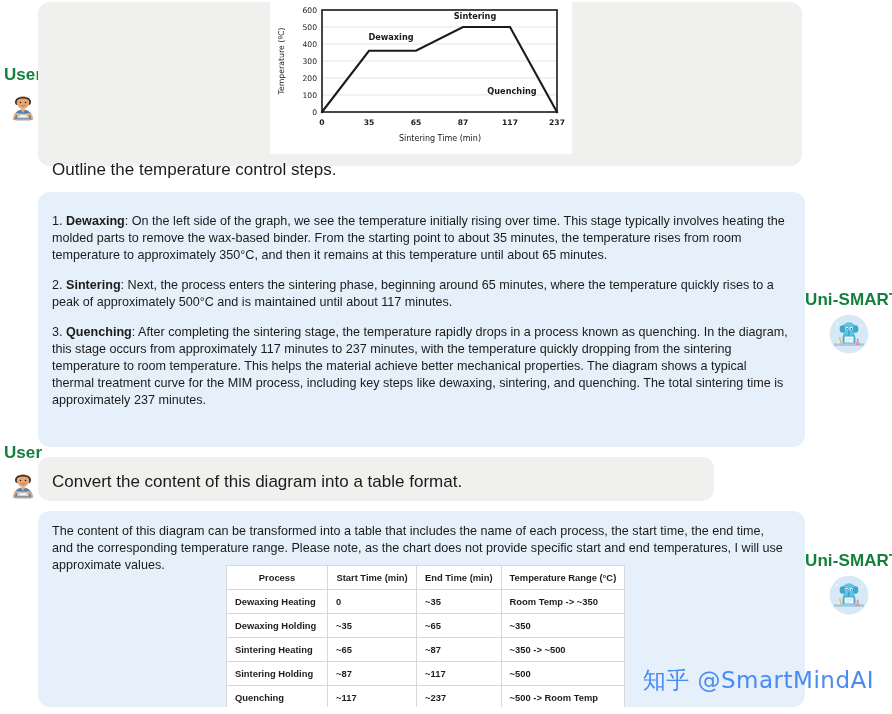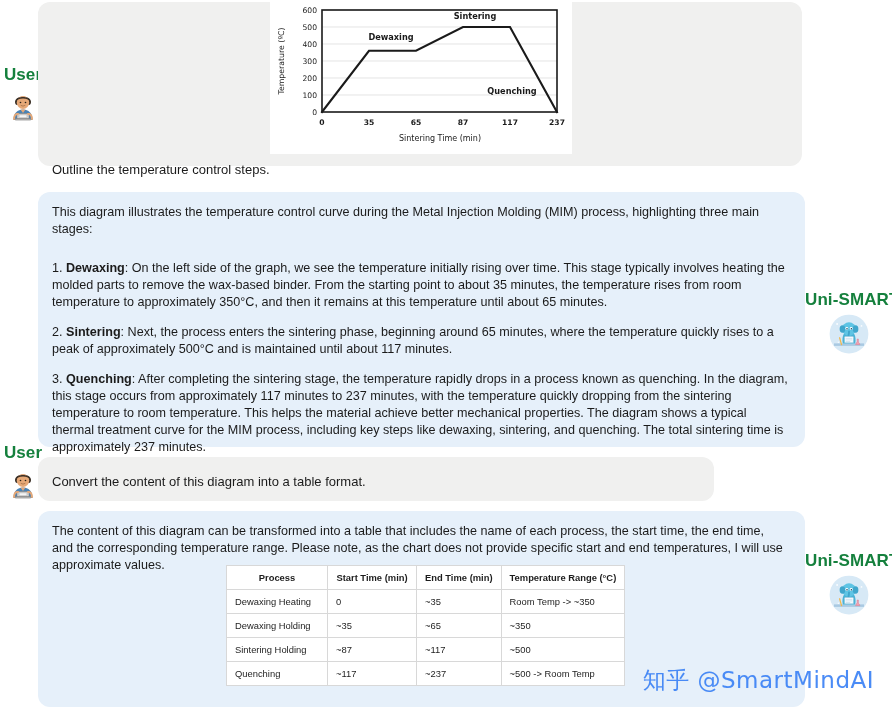--- a/index.html
+++ b/index.html
@@ -45,21 +45,21 @@
     padding: 12px 14px;
   }
   .bubble.user {
     background: #f0f0ef;
   }
   .bubble.assistant {
     background: #e6f0fa;
   }
 
   .msg-text {
-    font-size: 13px;
+    font-size: 17px;
     line-height: 17px;
     color: #1b1b1b;
     white-space: pre-wrap;
   }
   .para { margin: 0 0 13px 0; font-size: 12.6px; line-height: 17px; color: #1b1b1b; }
   .para:last-child { margin-bottom: 0; }
   .para b { font-weight: bold; }
   .spacer-para { height: 9px; }
 
   
@@ -79,21 +79,21 @@
     background: #ffffff;
     font-size: 9.4px;
     color: #1d1d1d;
     table-layout: fixed;
   }
   table.conv-table th,
   table.conv-table td {
     border: 1px solid #d8d8d8;
     padding: 6px 8px;
     text-align: left;
-    font-weight: normal;
+    font-weight: bold;
     height: 22px;
     white-space: nowrap;
   }
   table.conv-table th {
     font-weight: bold;
     text-align: center;
     font-size: 9.4px;
   }
   .tbl-wrap { position: absolute; left: 188px; top: 54px; }
 
@@ -194,21 +194,20 @@
           </svg>
         </div>
       </div>
 
       <div class="msg-text" style="position:absolute; left:14px; top:159px; width:730px;">Outline the temperature control steps.</div>
     </div>
   </div>
 
   <div class="row">
     <div class="bubble assistant" style="left:38px; top:192px; width:767px; height:255px;">
-      <p class="para">This diagram illustrates the temperature control curve during the Metal Injection Molding (MIM) process, highlighting three main stages:</p>
       <div class="spacer-para"></div>
       <p class="para"><span>1. </span><b>Dewaxing</b><span>: On the left side of the graph, we see the temperature initially rising over time. This stage typically involves heating the molded parts to remove the wax-based binder. From the starting point to about 35 minutes, the temperature rises from room temperature to approximately 350°C, and then it remains at this temperature until about 65 minutes.</span></p>
       <p class="para"><span>2. </span><b>Sintering</b><span>: Next, the process enters the sintering phase, beginning around 65 minutes, where the temperature quickly rises to a peak of approximately 500°C and is maintained until about 117 minutes.</span></p>
       <p class="para"><span>3. </span><b>Quenching</b><span>: After completing the sintering stage, the temperature rapidly drops in a process known as quenching. In the diagram, this stage occurs from approximately 117 minutes to 237 minutes, with the temperature quickly dropping from the sintering temperature to room temperature. This helps the material achieve better mechanical properties. The diagram shows a typical thermal treatment curve for the MIM process, including key steps like dewaxing, sintering, and quenching. The total sintering time is approximately 237 minutes.</span></p>
     </div>
 
     <div class="speaker" style="left:805px; top:290px; width:87px;">
       <div class="speaker-name">Uni-SMART</div>
       <svg class="avatar" viewBox="0 0 64 64" style="width:40px;height:40px;">
         <circle cx="32" cy="32" r="31" fill="#d7e9f6"></circle>
@@ -294,20 +293,26 @@
               <td>Dewaxing Heating</td>
               <td>0</td>
               <td>~35</td>
               <td>Room Temp -&gt; ~350</td>
             </tr>
             <tr>
               <td>Dewaxing Holding</td>
               <td>~35</td>
               <td>~65</td>
               <td>~350</td>
+            </tr>
+            <tr>
+              <td>Sintering Heating</td>
+              <td>~65</td>
+              <td>~87</td>
+              <td>~350 -&gt; ~500</td>
             </tr>
             <tr>
               <td>Sintering Holding</td>
               <td>~87</td>
               <td>~117</td>
               <td>~500</td>
             </tr>
             <tr>
               <td>Quenching</td>
               <td>~117</td>

